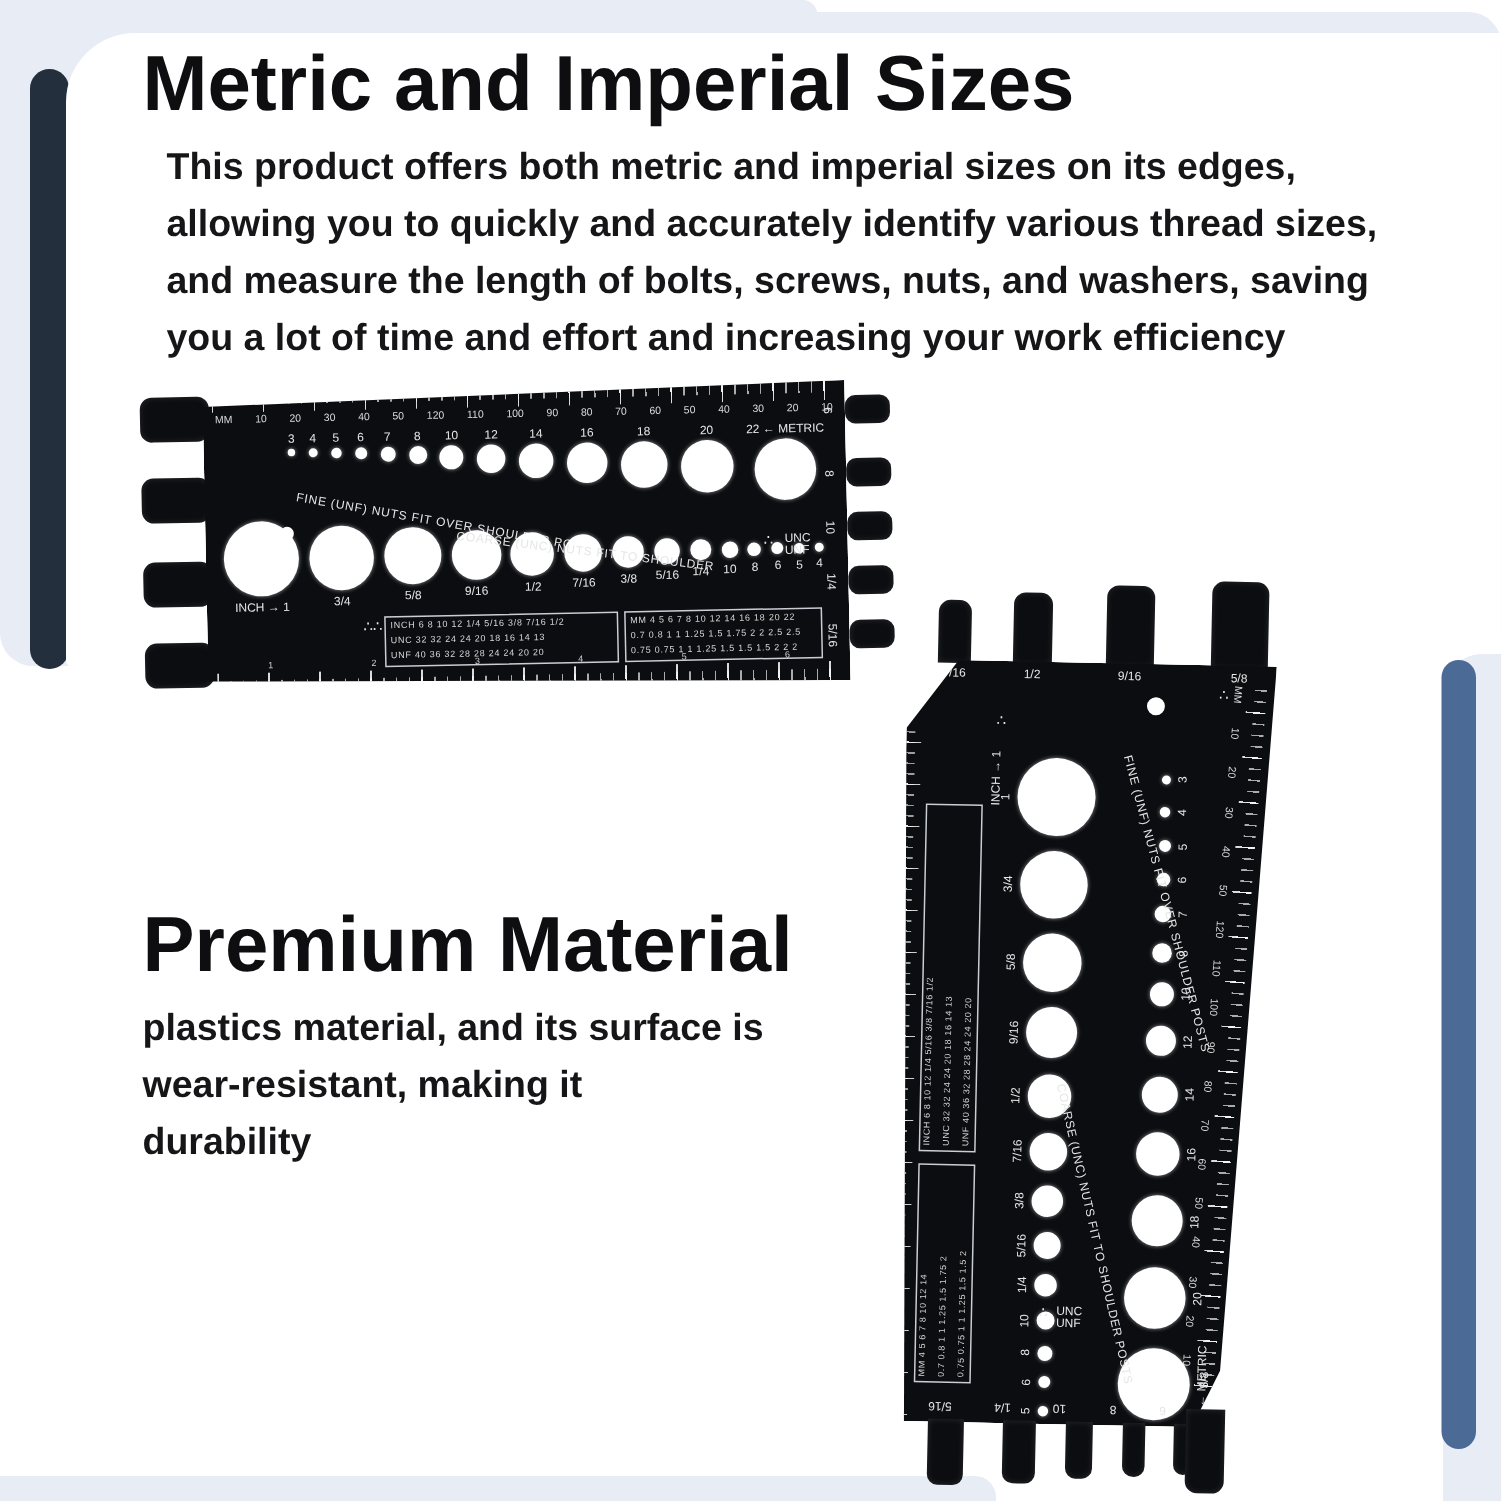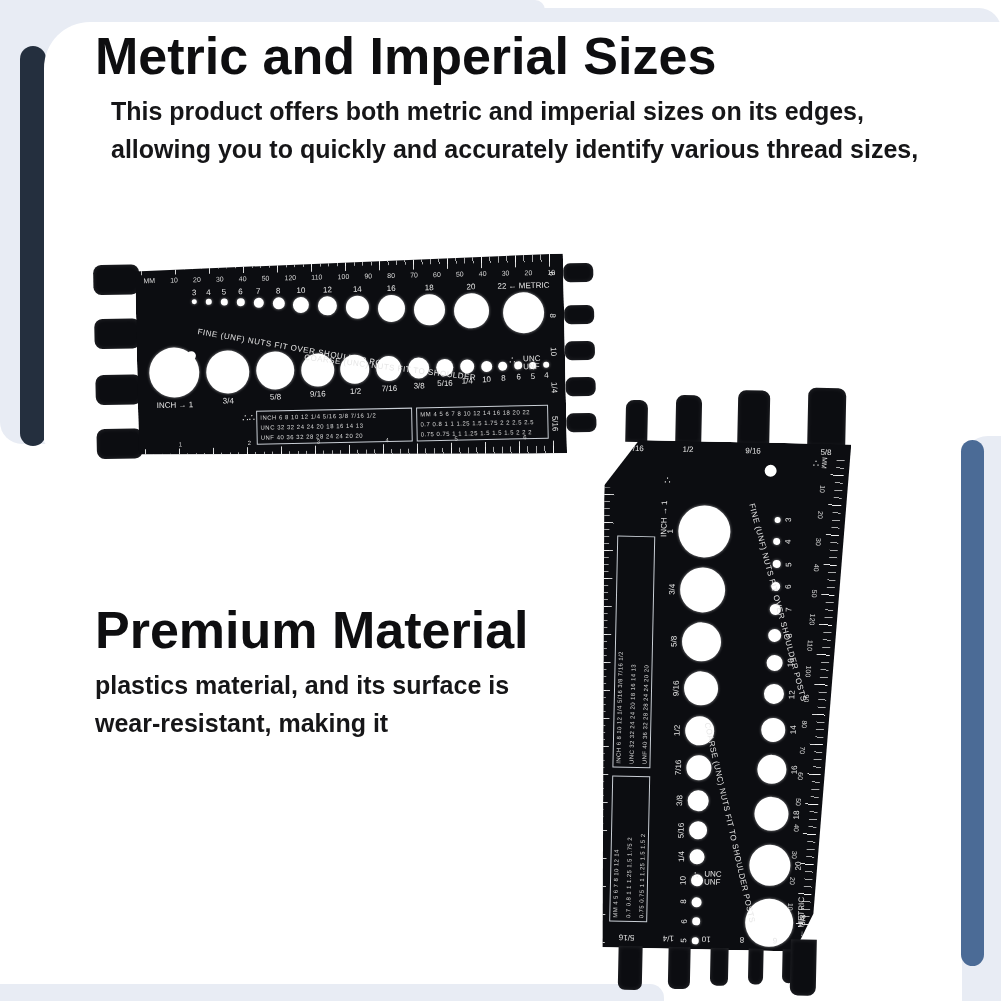--- a/index.html
+++ b/index.html
@@ -29,26 +29,29 @@
   <div class="navy-bar" style="background: rgb(36, 47, 62);"></div>
   <div class="content-card"></div>
   <div class="corner-accent" style="background: rgb(232, 236, 244);"></div>
   <div class="steel-pill" style="background: rgb(75, 107, 150);"></div>
   <div class="bottom-strip" style="background: rgb(232, 236, 244);"></div>
 
   <div class="h1" style="left:95px;top:26px;">Metric and Imperial Sizes</div>
   <div class="para" style="left:95px;top:92px;margin-left:16px;">
     <div>This product offers both metric and imperial sizes on its edges,</div>
     <div>allowing you to quickly and accurately identify various thread sizes,</div>
+    <div>and measure the length of bolts, screws, nuts, and washers, saving</div>
+    <div>you a lot of time and effort and increasing your work efficiency</div>
   </div>
 
   <div class="h1" style="left:95px;top:600px;">Premium Material</div>
   <div class="para" style="left:95px;top:666px;">
     <div>plastics material, and its surface is</div>
     <div>wear-resistant, making it</div>
+    <div>durability</div>
   </div>
 
   <div class="gauge" id="gauge1" style="left:95px;top:252px;width:500px;height:212px;transform:rotate(-1.2deg);">
       <div style="position: absolute; left: 0px; top: 8px; width: 46px; height: 30px; border-radius: 8px; background: rgb(12, 13, 17); box-shadow: rgba(255, 255, 255, 0.12) 0px 0px 5px inset;"></div>
       <div style="position: absolute; left: 46px; top: 9px; width: 14px; height: 28px; display: flex; align-items: center; justify-content: center; transform: rotate(-90deg); color: rgb(230, 230, 230); font-size: 8px; line-height: 9px; white-space: nowrap;">5/8</div>
       <div style="position: absolute; left: 0px; top: 62px; width: 46px; height: 30px; border-radius: 8px; background: rgb(12, 13, 17); box-shadow: rgba(255, 255, 255, 0.12) 0px 0px 5px inset;"></div>
       <div style="position: absolute; left: 46px; top: 63px; width: 14px; height: 28px; display: flex; align-items: center; justify-content: center; transform: rotate(-90deg); color: rgb(230, 230, 230); font-size: 8px; line-height: 9px; white-space: nowrap;">9/16</div>
       <div style="position: absolute; left: 0px; top: 118px; width: 46px; height: 30px; border-radius: 8px; background: rgb(12, 13, 17); box-shadow: rgba(255, 255, 255, 0.12) 0px 0px 5px inset;"></div>
       <div style="position: absolute; left: 46px; top: 119px; width: 14px; height: 28px; display: flex; align-items: center; justify-content: center; transform: rotate(-90deg); color: rgb(230, 230, 230); font-size: 8px; line-height: 9px; white-space: nowrap;">1/2</div>
       <div style="position: absolute; left: 0px; top: 172px; width: 46px; height: 30px; border-radius: 8px; background: rgb(12, 13, 17); box-shadow: rgba(255, 255, 255, 0.12) 0px 0px 5px inset;"></div>

